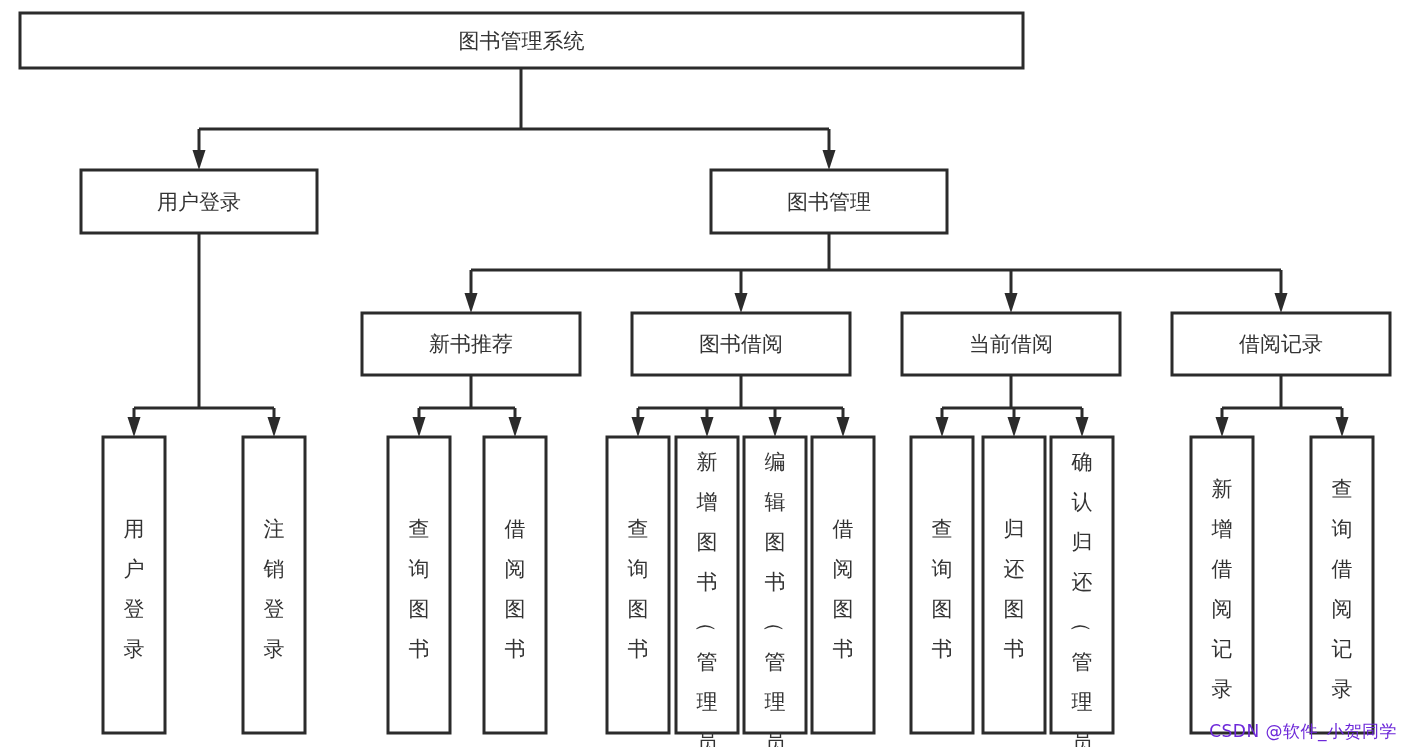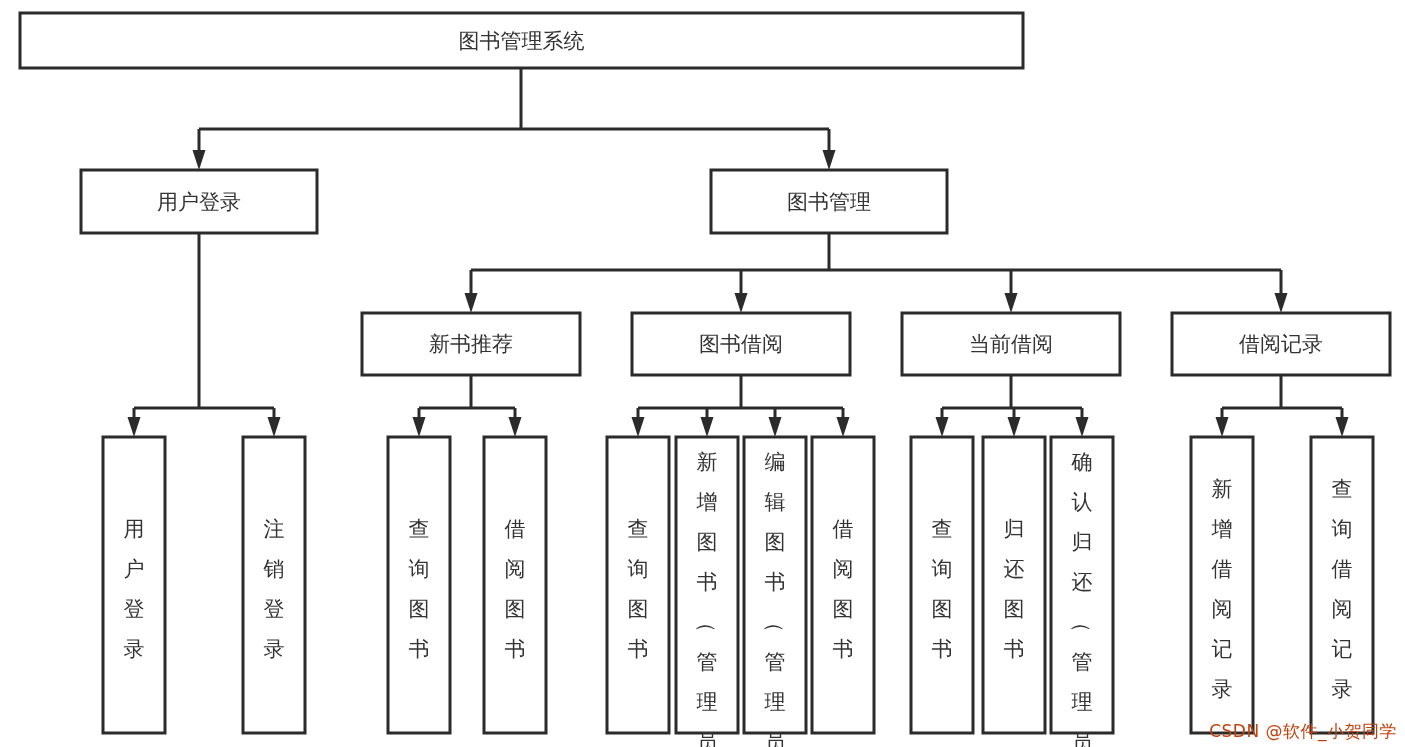--- a/index.html
+++ b/index.html
@@ -25,21 +25,21 @@
     fill:#333333;
     font-family:"DejaVu Sans","Liberation Sans",sans-serif;
     font-size:21px;
     text-anchor:middle;
   }
   .watermark{
     position:absolute;
     right:8px;bottom:4px;
     font-family:"DejaVu Sans","Liberation Sans",sans-serif;
     font-size:17px;
-    color:#c2410c;
+    color:#6d28d9;
     white-space:nowrap;
     letter-spacing:0.5px;
   }
 </style>
 </head>
 <body>
 
 <svg id="diagram" viewBox="0 0 1405 747" xmlns="http://www.w3.org/2000/svg">
   <g id="connector-layer">
       <line x1="521" y1="68" x2="521" y2="129" class="conn"></line>

